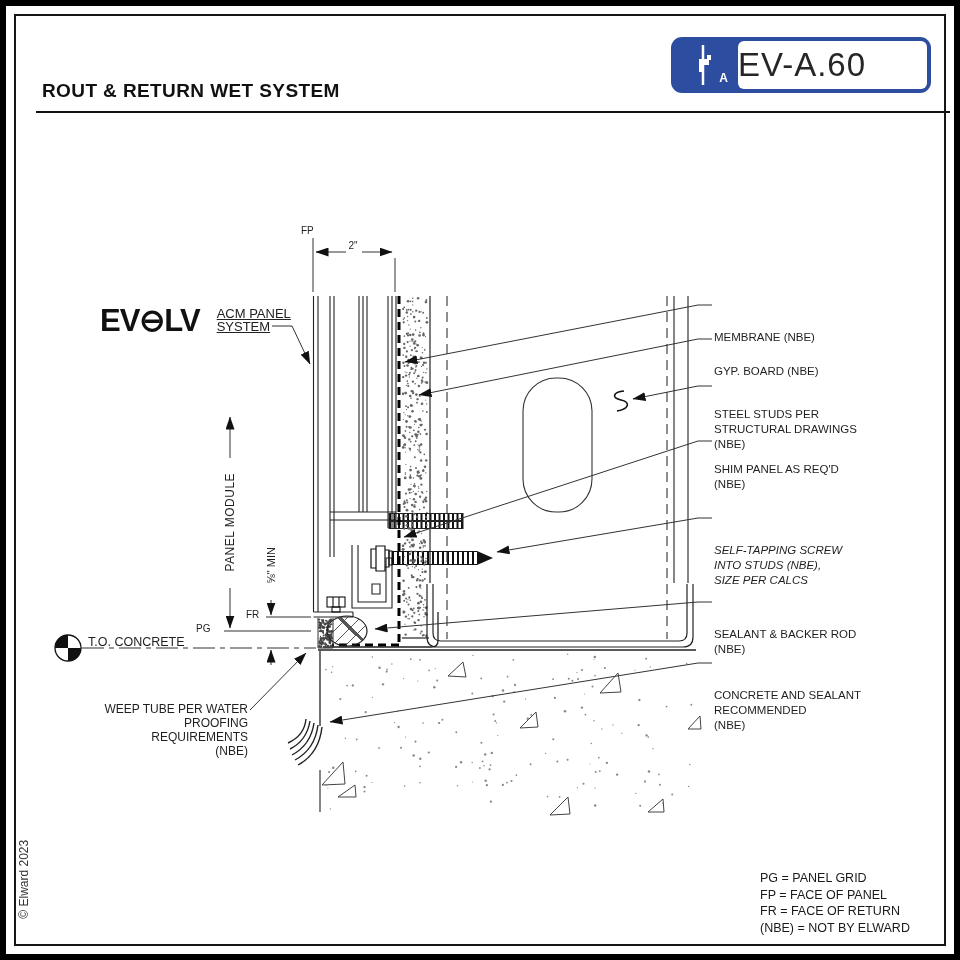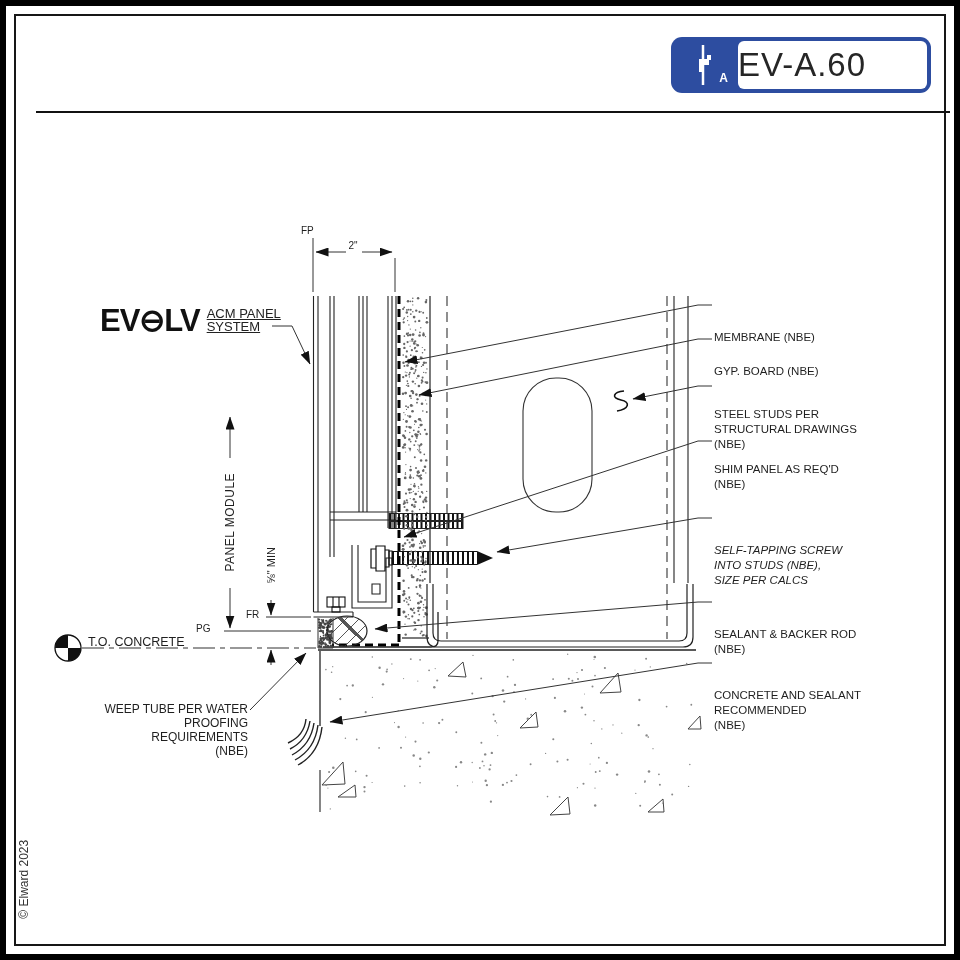--- a/index.html
+++ b/index.html
@@ -6,21 +6,21 @@
   .page{position:absolute;left:0;top:0;width:960px;height:960px;background:#fff;border:6px solid #000;box-sizing:border-box;}
   .frame{position:absolute;left:8px;top:8px;right:8px;bottom:8px;border:2px solid #161616;}
   .content{position:absolute;left:0;top:0;width:960px;height:960px;font-family:"Liberation Sans",sans-serif;color:#1f1f1f;}
   .txt{position:absolute;white-space:nowrap;font-size:10px;line-height:14.5px;color:#1f1f1f;}
   .title{left:42px;top:84px;font-size:19px;font-weight:bold;letter-spacing:.4px;color:#111;}
   .title-rule{position:absolute;left:36px;top:111px;width:914px;height:2px;background:#111;}
   .badge{position:absolute;left:672px;top:38px;width:258px;height:54px;background:#2d4da0;border-radius:10px;display:flex;align-items:stretch;box-shadow:0 0 0 1px #2d4da0;}
   .badge-icon{width:66px;display:flex;align-items:center;justify-content:center;position:relative;}
   .badge-plate{flex:1;margin:3px 3px 3px 0;background:#fff;border-radius:6px;display:flex;align-items:center;}
   .badge-code{font-size:33px;color:#262626;letter-spacing:1px;}
-  .logo{position:absolute;left:100px;top:306px;display:flex;align-items:flex-start;}
+  .logo{position:absolute;left:100px;top:306px;display:flex;align-items:flex-start;gap:10px;}
   .logo-brand{font-size:31px;font-weight:bold;letter-spacing:-1px;color:#111;line-height:30px;}
   .logo-brand .mid{font-weight:bold;}
   .logo-tag{margin-left:7px;margin-top:2px;font-size:13px;line-height:12.5px;color:#222;text-decoration:underline;}
   .callout{position:absolute;left:714px;font-size:11.5px;line-height:15px;color:#1f1f1f;margin-top:32px;}
   .weep{position:absolute;left:88px;top:702px;width:160px;text-align:right;font-size:12px;line-height:14px;}
   .legend{position:absolute;left:760px;top:870px;font-size:12.5px;line-height:16.5px;color:#1a1a1a;}
   .rot{transform:rotate(-90deg);transform-origin:center;text-align:center;}
   .copyright{position:absolute;left:-41px;top:872px;width:130px;font-size:12px;color:#333;}
   .pm-label{position:absolute;left:155px;top:515px;width:150px;font-size:12px;letter-spacing:.5px;}
   .min-label{position:absolute;left:235px;top:558px;width:72px;font-size:11px;}
@@ -859,20 +859,21 @@
       <path d="M712,339 L698,339 L419,395" marker-end="url(#arw)"></path>
       <path d="M712,386 L698,386 L633,399" marker-end="url(#arw)"></path>
       <path d="M712,441 L698,441 L404,537" marker-end="url(#arw)"></path>
       <path d="M712,518 L698,518 L497,552" marker-end="url(#arw)"></path>
       <path d="M712,602 L698,602 L375,629" marker-end="url(#arw)"></path>
       <path d="M712,663 L698,663 L330,722" marker-end="url(#arw)"></path>
       <path d="M250,710 L306,653" marker-end="url(#arw)"></path>
     </g>
   </svg>
 
+  <div class="txt title">ROUT &amp; RETURN WET SYSTEM</div>
   <div class="title-rule"></div>
 
   <div class="badge">
     <div class="badge-icon">
       <svg width="66" height="54" viewBox="0 0 66 54">
         <line x1="31" y1="7" x2="31" y2="47" stroke="#fff" stroke-width="2.5"></line>
         <path d="M27,21 h10 v6 h-5 v7 h-5 z" fill="#fff"></path>
         <rect x="35" y="17" width="4" height="5" fill="#fff"></rect>
       </svg>
       <span style="position:absolute;right:10px;bottom:7px;color:#fff;font-size:12px;font-weight:bold;">A</span>
@@ -928,14 +929,20 @@
 
   <div class="txt" style="left:301px;top:224px;">FP</div>
   <div class="txt" style="left:338px;top:239px;width:30px;text-align:center;">2"</div>
   <div class="txt" style="left:196px;top:622px;">PG</div>
   <div class="txt" style="left:246px;top:608px;">FR</div>
   <div class="txt" style="left:88px;top:635px;font-size:12.5px;">T.O. CONCRETE</div>
   <div class="txt rot pm-label">PANEL MODULE</div>
   <div class="txt rot min-label">⅝" MIN</div>
   <div class="txt rot copyright">© Elward 2023</div>
 
+  <div class="legend">
+    <div>PG = PANEL GRID</div>
+    <div>FP = FACE OF PANEL</div>
+    <div>FR = FACE OF RETURN</div>
+    <div>(NBE) = NOT BY ELWARD</div>
+  </div>
 
 </div>
 
 </body></html>

